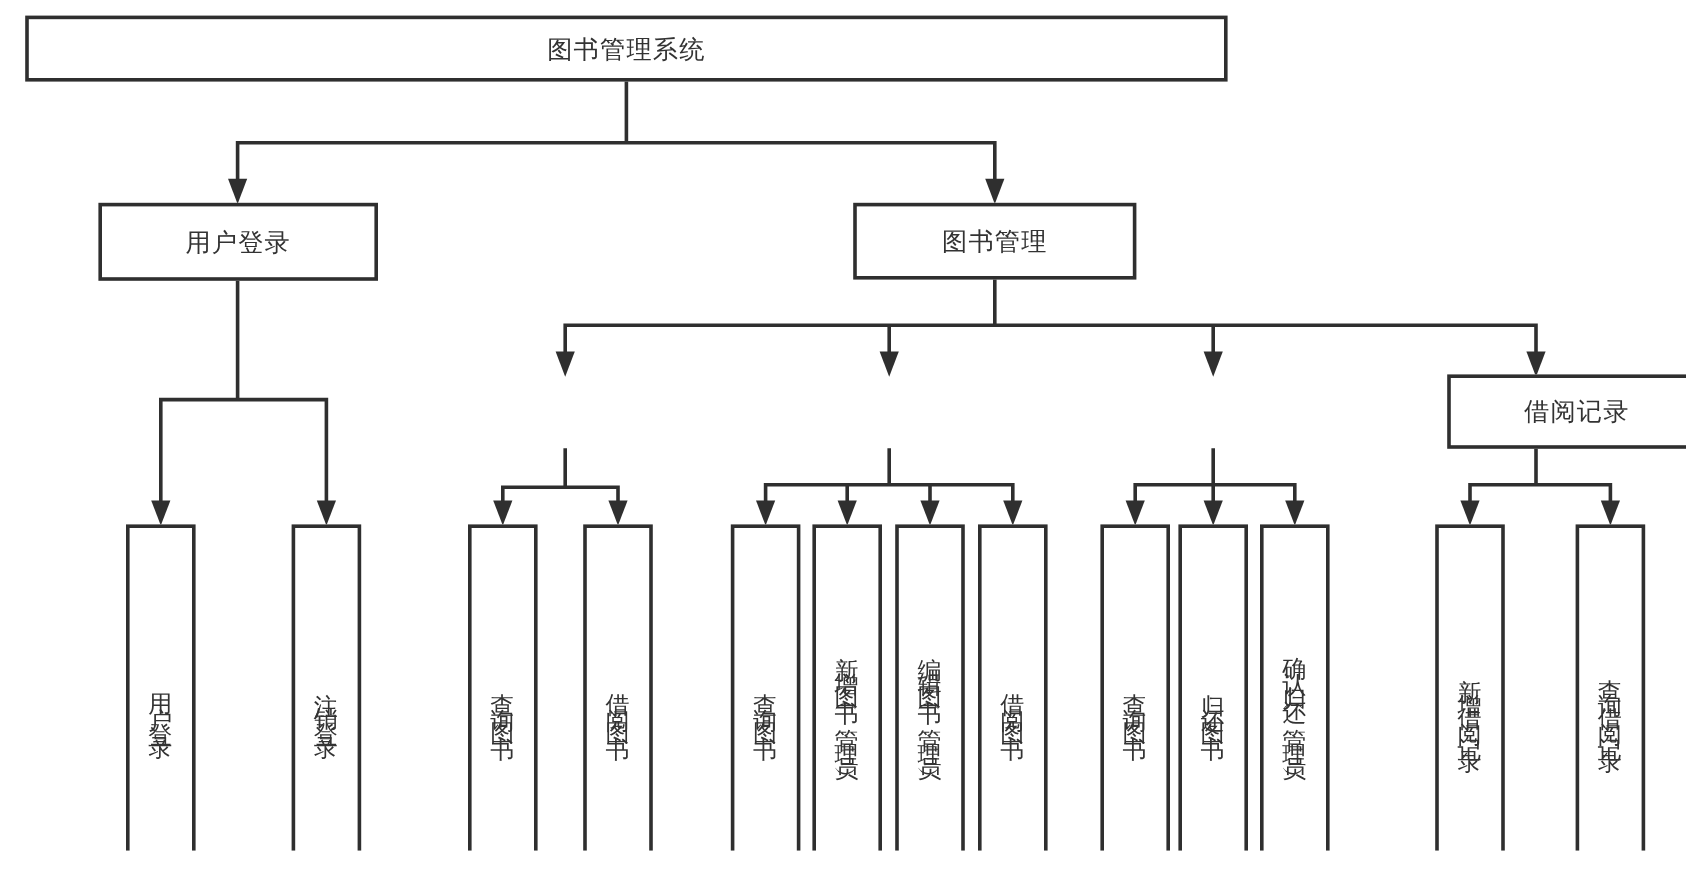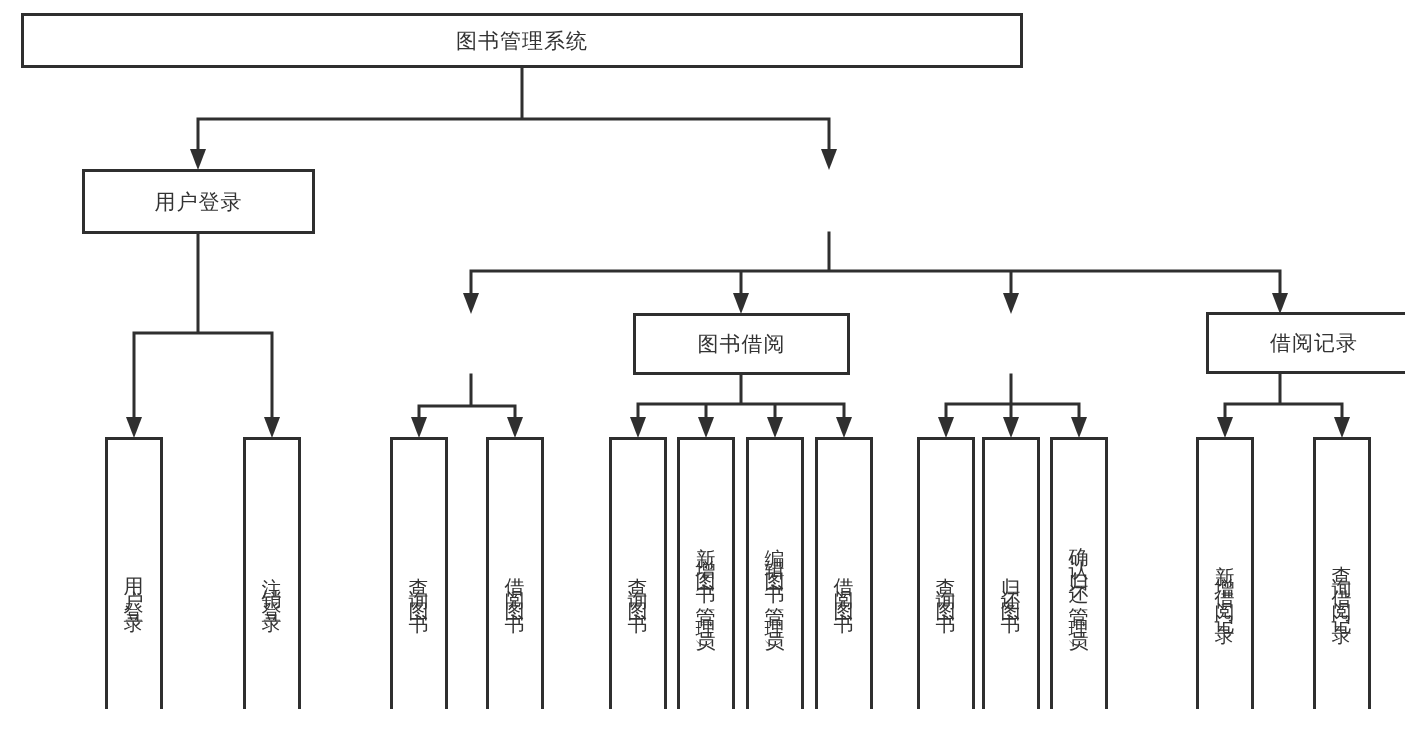--- a/index.html
+++ b/index.html
@@ -94,24 +94,24 @@
     </g>
   </svg>
 
   <div class="node h-node" style="left:21px;top:13px;width:1002px;height:55px">
     <span>图书管理系统</span>
   </div>
 
   <div class="node h-node" style="left:82px;top:169px;width:233px;height:65px">
     <span>用户登录</span>
   </div>
+  <div class="node h-node" style="left:711px;top:169px;width:236px;height:64px">
+    <span>图书管理</span>
+  </div>
 
-  <div class="node h-node" style="left:633px;top:313px;width:217px;height:62px">
-    <span>图书借阅</span>
-  </div>
   <div class="node h-node" style="left:1206px;top:312px;width:216px;height:62px">
     <span>借阅记录</span>
   </div>
 
   <div class="node v-node" style="left:105px;top:437px;width:58px;height:298px">
     <span>用户登录</span>
   </div>
   <div class="node v-node" style="left:243px;top:437px;width:58px;height:298px">
     <span>注销登录</span>
   </div>

